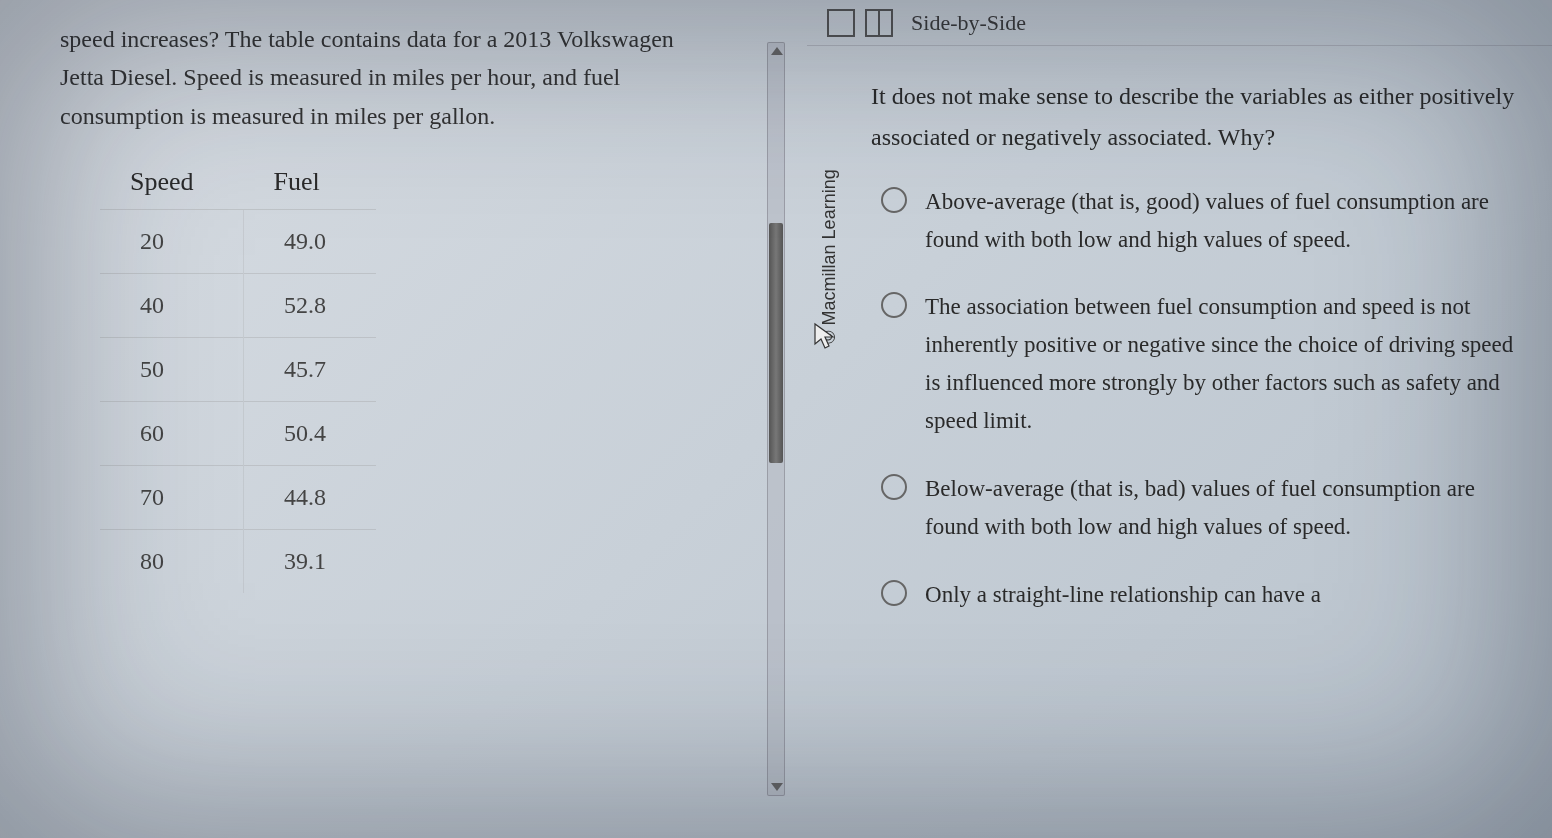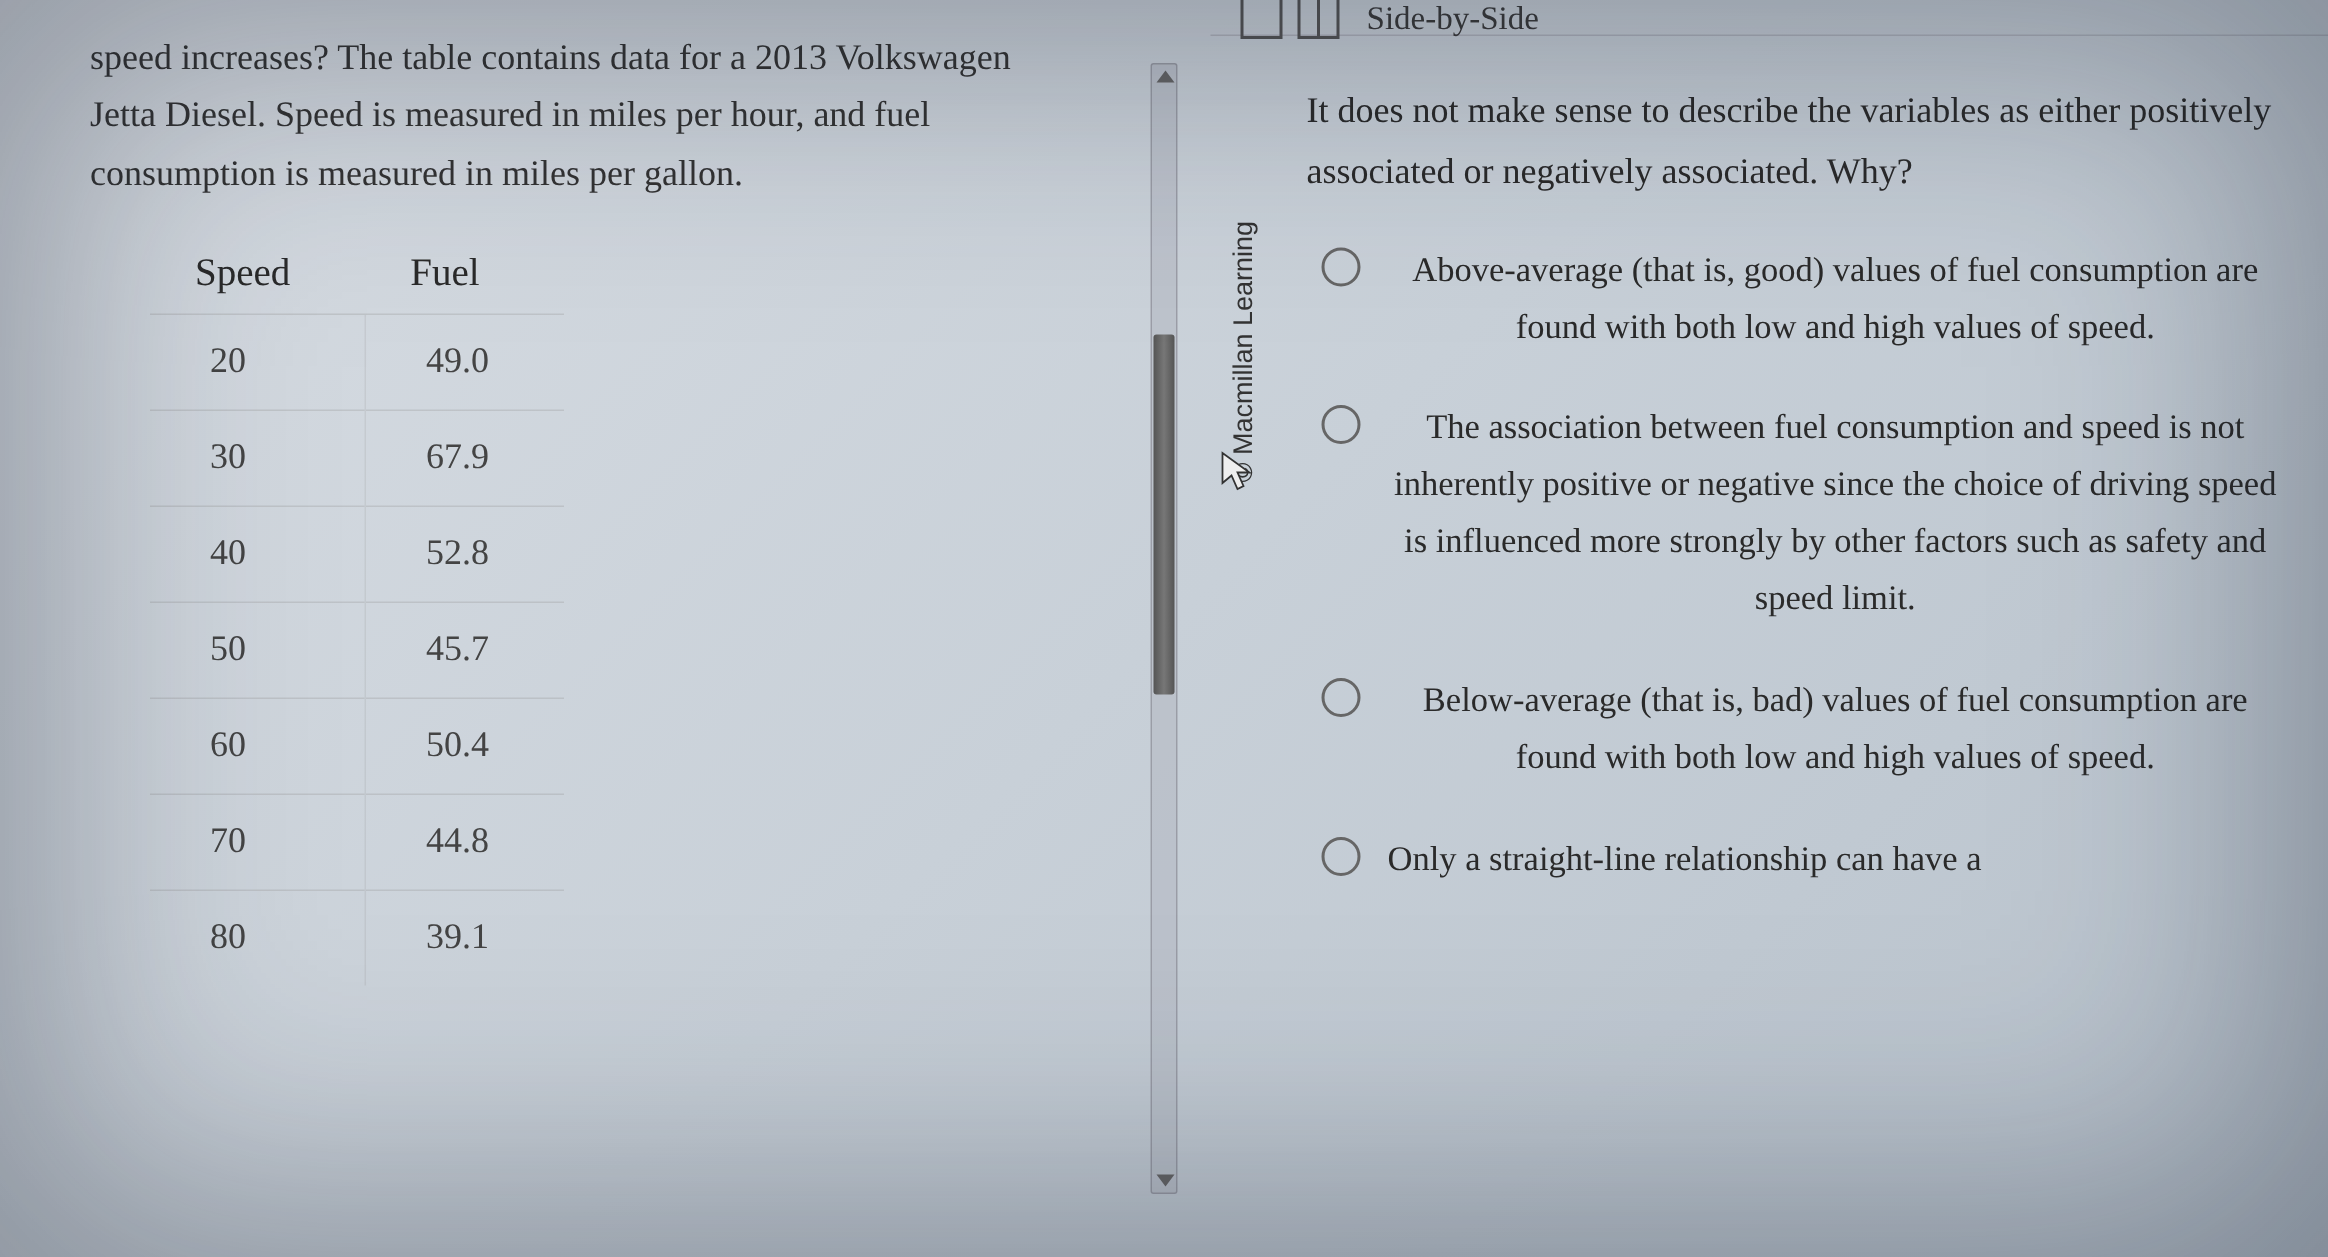--- a/index.html
+++ b/index.html
@@ -94,21 +94,21 @@
     }
     .scroll-arrow.down {
       border-top: 8px solid #666;
       bottom: 4px;
     }
     .right-section {
       width: 48%;
       position: relative;
     }
     .toolbar {
-      height: 24px;
+      height: 46px;
       display: flex;
       align-items: center;
       padding-left: 20px;
       gap: 10px;
       border-bottom: 1px solid rgba(140,140,150,0.4);
     }
     .view-icon {
       width: 28px;
       height: 28px;
       border: 2px solid #555;
@@ -165,21 +165,20 @@
       padding: 30px 30px 0 20px;
     }
     .question-text {
       font-size: 24px;
       line-height: 1.7;
       color: #2a2a2a;
       margin-bottom: 25px;
     }
     .options {
       margin-left: 10px;
-      text-align: center;
     }
     .option {
       display: flex;
       align-items: flex-start;
       gap: 18px;
       margin-bottom: 30px;
     }
     .radio {
       flex-shrink: 0;
       width: 26px;
@@ -213,24 +212,20 @@
       <thead>
         <tr>
           <th>Speed</th>
           <th>Fuel</th>
         </tr>
       </thead>
       <tbody>
         <tr>
           <td>20</td>
           <td>49.0</td>
-        </tr>
-        <tr>
-          <td>30</td>
-          <td>67.9</td>
         </tr>
         <tr>
           <td>40</td>
           <td>52.8</td>
         </tr>
         <tr>
           <td>50</td>
           <td>45.7</td>
         </tr>
         <tr>

